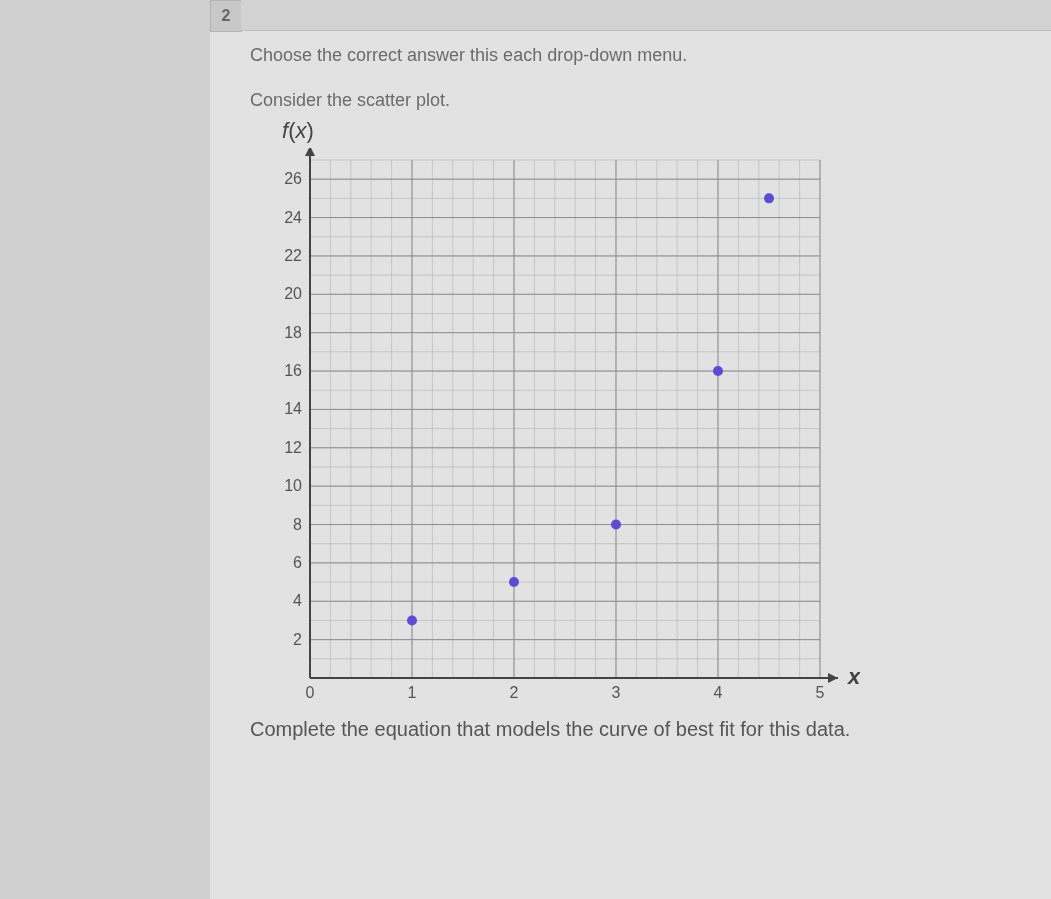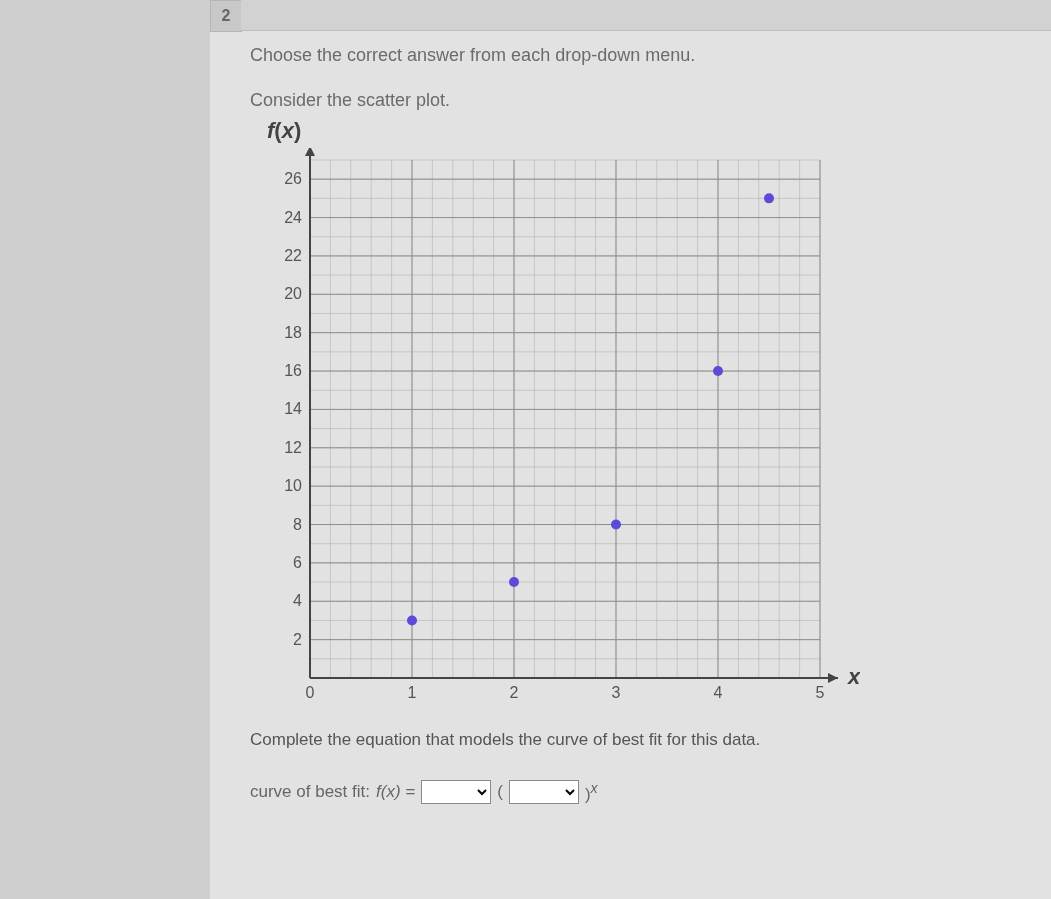--- a/index.html
+++ b/index.html
@@ -3,39 +3,39 @@
 <meta charset="utf-8">
 <style>
   html,body{margin:0;padding:0;font-family:Arial,Helvetica,sans-serif;background:#dcdcdc;color:#555;}
   .page{width:1051px;height:899px;position:relative;background:linear-gradient(90deg,#d8d8d8 0,#e2e2e2 210px,#e2e2e2 100%);}
   .left-gutter{position:absolute;left:0;top:0;width:210px;height:899px;background:#cfcfcf;}
   .badge{position:absolute;left:210px;top:0;width:30px;height:30px;background:#c8c8c8;border:1px solid #b5b5b5;display:flex;align-items:center;justify-content:center;font-weight:bold;color:#666;font-size:16px;}
   .top-bar{position:absolute;left:241px;right:0;top:0;height:30px;background:#d2d2d2;border-bottom:1px solid #bdbdbd;}
   .content{position:absolute;left:250px;top:45px;right:30px;}
   .prompt{font-size:18px;color:#6b6b6b;margin-bottom:24px;}
   .subprompt{font-size:18px;color:#6b6b6b;margin-bottom:7px;}
-  .ylabel{font-size:22px;font-style:italic;font-weight:bold;color:#444;margin-left:17px;}
+  .ylabel{font-size:22px;font-style:italic;font-weight:normal;color:#444;margin-left:32px;}
   .ylabel .paren{font-style:normal;}
   .chart-wrap{position:relative;margin-top:4px;margin-left:10px;}
   svg.chart{display:block;}
-  .below{font-size:17px;color:#555;margin-top:22px;}
+  .below{font-size:20px;color:#555;margin-top:10px;}
   .eq-row{margin-top:30px;font-size:17px;color:#666;display:flex;align-items:center;gap:6px;}
   .eq-row .fxi{font-style:italic;}
   select.dd{height:24px;width:70px;border:1px solid #888;background:#fff;font-size:13px;}
 </style>
 </head>
 <body>
 
 <div class="page">
   <div class="left-gutter"></div>
   <div class="badge">2</div>
   <div class="top-bar"></div>
 
   <div class="content">
-    <div class="prompt">Choose the correct answer from each drop-down menu.</div>
+    <div class="prompt">Choose the correct answer this each drop-down menu.</div>
     <div class="subprompt">Consider the scatter plot.</div>
 
     <div class="ylabel">
       <span>f</span><span class="paren">(</span><span>x</span><span class="paren">)</span>
     </div>
 
     <div class="chart-wrap">
       <svg class="chart" id="chart-svg" width="600" height="560">
           <line x1="50" y1="530" x2="50" y2="12" stroke="#a8a8a8" stroke-width="0.5"></line>
           <line x1="70.4" y1="530" x2="70.4" y2="12" stroke="#a8a8a8" stroke-width="0.5"></line>
@@ -137,24 +137,14 @@
           <circle cx="152" cy="472.44444444444446" r="5" fill="#5c4bd8"></circle>
           <circle cx="254" cy="434.0740740740741" r="5" fill="#5c4bd8"></circle>
           <circle cx="356" cy="376.51851851851853" r="5" fill="#5c4bd8"></circle>
           <circle cx="458" cy="223.03703703703707" r="5" fill="#5c4bd8"></circle>
           <circle cx="509" cy="50.37037037037038" r="5" fill="#5c4bd8"></circle>
         </svg>
     </div>
 
     <div class="below">Complete the equation that models the curve of best fit for this data.</div>
 
-    <div class="eq-row">
-      <span>curve of best fit:</span>
-      <span class="fxi">f(x) =</span>
-      <select class="dd"></select>
-      <span>(</span>
-      <select class="dd"></select>
-      <span>
-        <span>)</span><sup style="font-style:italic">x</sup>
-      </span>
-    </div>
   </div>
 </div>
 
 </body></html>

